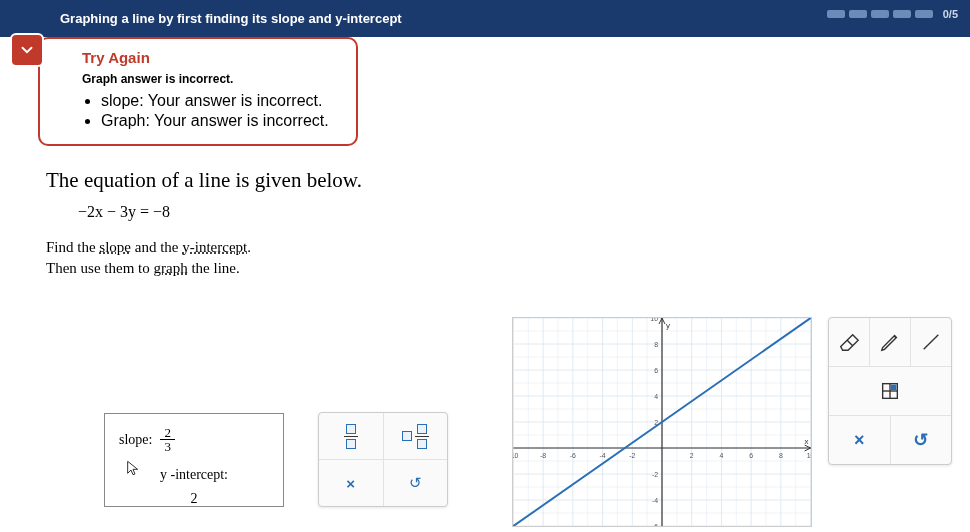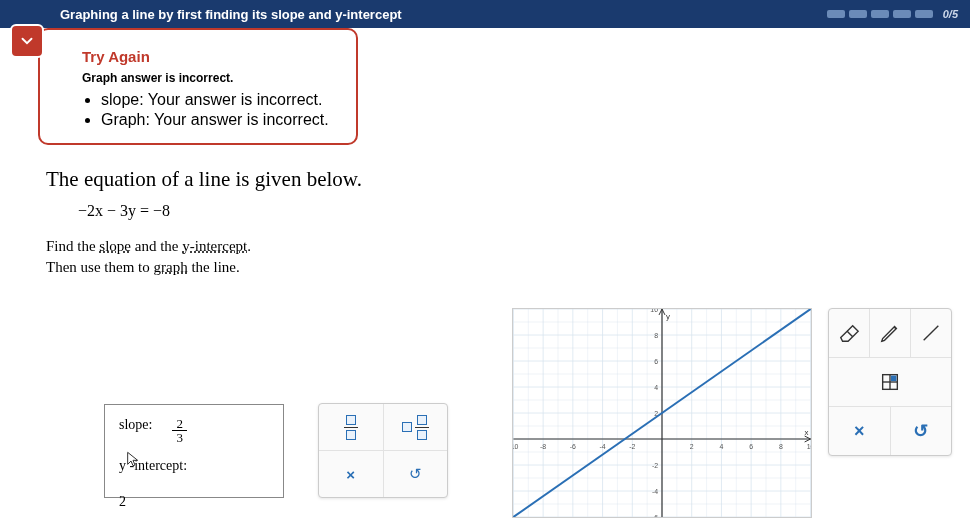--- a/index.html
+++ b/index.html
@@ -8,51 +8,50 @@
     font-size: 14px;
     background: #f5f5f5;
     width: 970px;
     height: 532px;
     overflow: hidden;
     position: relative;
   }
   .top-bar {
     background: #1a3a6e;
     color: #fff;
-    height: 28px;
+    height: 37px;
     display: flex;
     align-items: center;
     padding: 0 12px 0 60px;
     font-size: 13px;
     font-weight: bold;
     position: relative;
   }
   .progress-group {
     position: absolute;
     right: 12px;
     top: 8px;
     display: flex;
     gap: 4px;
     align-items: center;
-    font-style: italic;
   }
   .progress-seg {
     width: 18px; height: 8px; background: #6b8bb8; border-radius: 2px;
   }
   .score { color: #cdd8ea; font-size: 11px; margin-left: 6px;}
   .content {
     background: #fff;
     min-height: 504px;
     padding: 0 18px 18px 18px;
     position: relative;
   }
   .feedback-box {
     border: 2px solid #c0392b;
     border-radius: 10px;
-    padding: 18px 16px 12px 42px;
+    padding: 10px 16px 12px 42px;
     width: 320px;
     position: relative;
     margin-top: 0;
     margin-left: 20px;
   }
   .chevron-badge {
     position: absolute;
     left: -30px; top: -6px;
     width: 34px; height: 34px;
     background: #c0392b;
@@ -83,21 +82,21 @@
     height: 210px;
   }
   .answer-box {
     position: absolute;
     left: 86px; bottom: 20px;
     width: 180px; height: 94px;
     border: 1px solid #888;
     padding: 12px 14px;
     font-family: Georgia, 'Times New Roman', serif;
   }
-  .answer-row { display: flex; align-items: flex-start; gap: 20px; margin-bottom: 14px;}
+  .answer-row { display: flex; align-items: center; gap: 8px; margin-bottom: 14px;}
   .frac { display: inline-flex; flex-direction: column; align-items: center; font-size: 13px; line-height: 1;}
   .frac .num { border-bottom: 1px solid #000; padding: 0 4px;}
   .frac .den { padding: 0 4px;}
   .cursor-icon { position:absolute; left: 20px; bottom: 30px; }
 
   .tool-palette {
     position: absolute;
     left: 300px; bottom: 20px;
     width: 130px;
     border: 1px solid #ccc;

